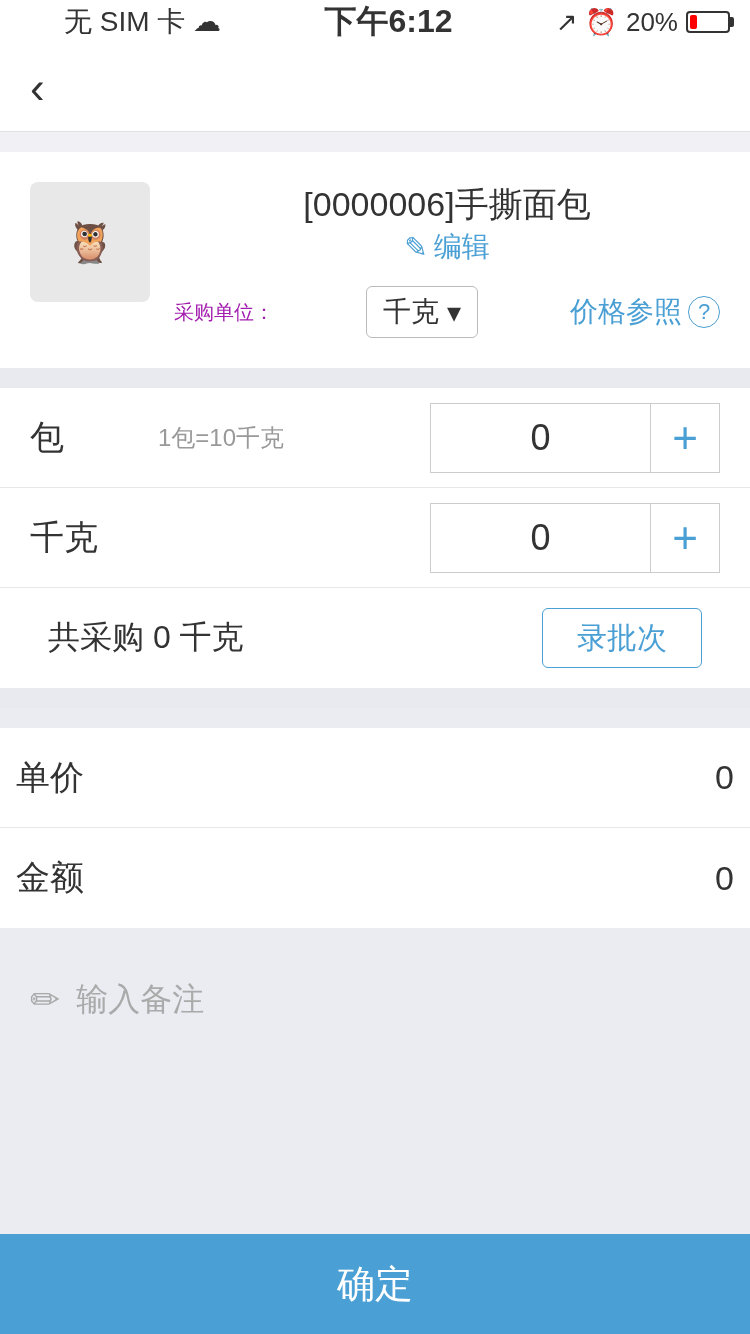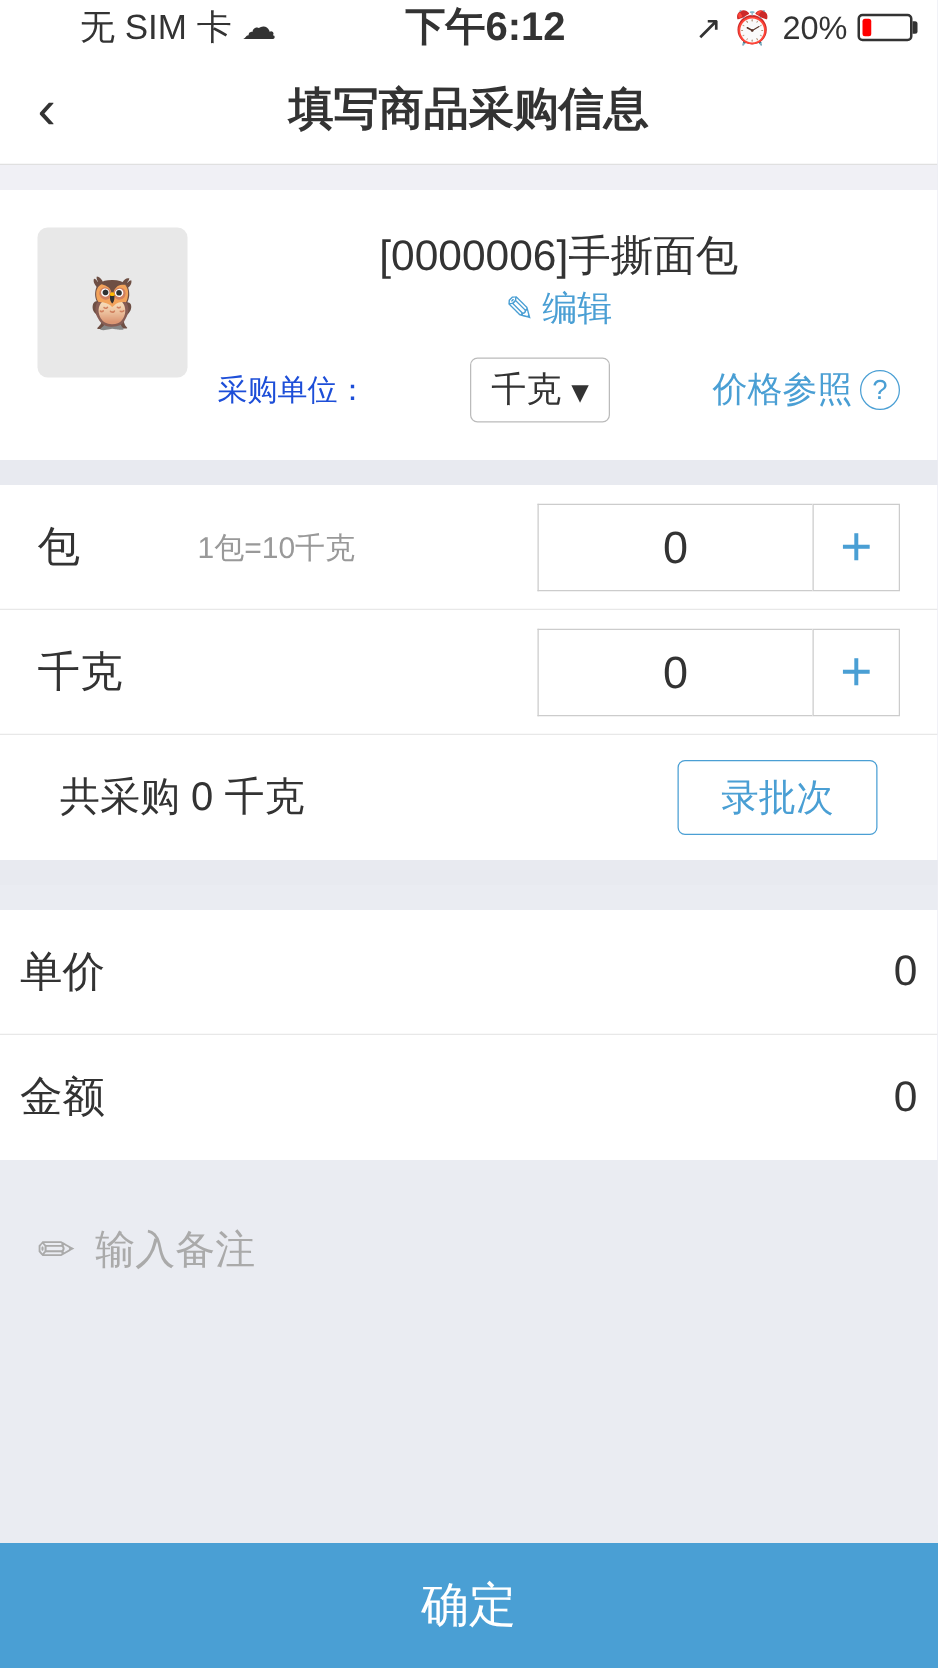--- a/index.html
+++ b/index.html
@@ -141,22 +141,22 @@
       align-items: center;
       gap: 6px;
       cursor: pointer;
     }
     .purchase-unit-row {
       display: flex;
       align-items: center;
       justify-content: space-between;
     }
     .purchase-unit-label {
-      font-size: 24px;
-      color: #1d4ed8;
+      font-size: 20px;
+      color: #a21caf;
     }
     .unit-select {
       display: flex;
       align-items: center;
       border: 1px solid #bbb;
       border-radius: 6px;
       padding: 6px 16px;
       font-size: 28px;
       color: #333;
       background: #fff;
@@ -337,21 +337,20 @@
     <span>⏰</span>
     <span>20%</span>
     <div class="battery-icon">
       <div class="battery-fill"></div>
     </div>
   </div>
 </div>
 
 <div class="nav-bar">
   <div class="nav-back">‹</div>
-  <div class="nav-title">填写商品采购信息</div>
 </div>
 
 <div class="main-content">
 
   <div class="product-card">
     <div class="product-image">
       <span class="product-image-inner">🦉</span>
     </div>
     <div class="product-info">
       <div class="product-title-row">

